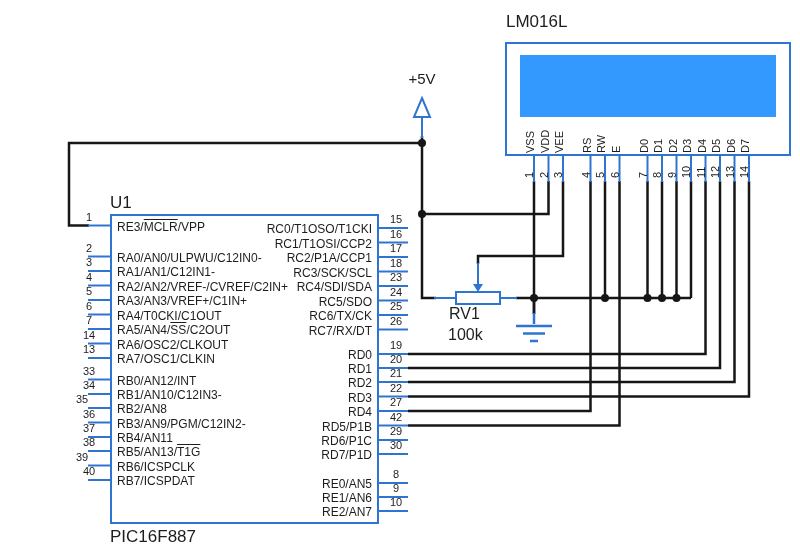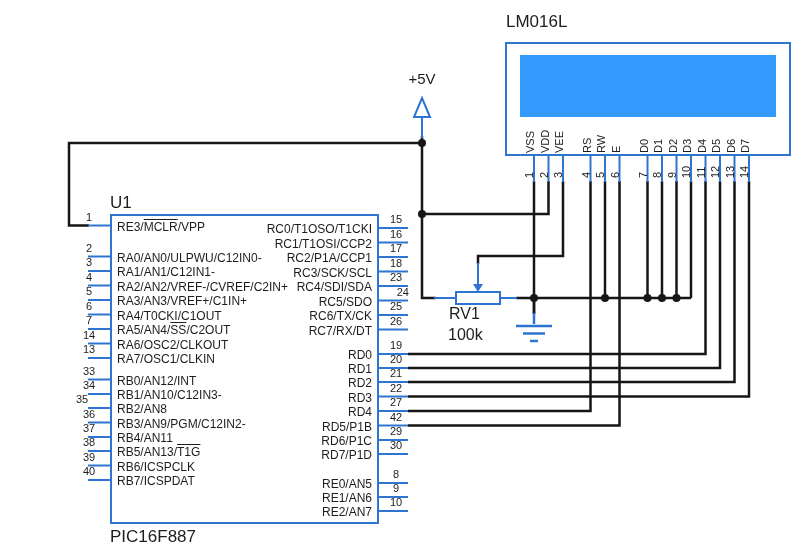--- a/index.html
+++ b/index.html
@@ -172,37 +172,37 @@
       <div class="pin-num" style="left: 76px; top: 379px; width: 26px; text-align: center;">34</div>
       <div class="pin-label" style="left: 117px; top: 389px;">RB1/AN10/C12IN3-</div>
       <div class="pin-num" style="left: 76px; top: 393px; width: 26px; text-align: left;">35</div>
       <div class="pin-label" style="left: 117px; top: 403px;">RB2/AN8</div>
       <div class="pin-num" style="left: 76px; top: 407.5px; width: 26px; text-align: center;">36</div>
       <div class="pin-label" style="left: 117px; top: 417.5px;">RB3/AN9/PGM/C12IN2-</div>
       <div class="pin-num" style="left: 76px; top: 422px; width: 26px; text-align: center;">37</div>
       <div class="pin-label" style="left: 117px; top: 432px;">RB4/AN11</div>
       <div class="pin-num" style="left: 76px; top: 436px; width: 26px; text-align: center;">38</div>
       <div class="pin-label" style="left: 117px; top: 446px;"><span>RB5/AN13/</span><span class="ovl">T1G</span><span></span></div>
-      <div class="pin-num" style="left: 76px; top: 450.5px; width: 26px; text-align: center;">39</div>
+      <div class="pin-num" style="left: 76px; top: 450.5px; width: 26px; text-align: left;">39</div>
       <div class="pin-label" style="left: 117px; top: 460.5px;">RB6/ICSPCLK</div>
       <div class="pin-num" style="left: 76px; top: 465px; width: 26px; text-align: center;">40</div>
       <div class="pin-label" style="left: 117px; top: 475px;">RB7/ICSPDAT</div>
     </div>
   <div>
       <div class="pin-num" style="left: 383px; top: 213px; width: 26px; text-align: center;">15</div>
       <div class="pin-label" style="right: 428px; top: 223px; text-align: right;">RC0/T1OSO/T1CKI</div>
       <div class="pin-num" style="left: 383px; top: 227.5px; width: 26px; text-align: center;">16</div>
       <div class="pin-label" style="right: 428px; top: 237.5px; text-align: right;">RC1/T1OSI/CCP2</div>
       <div class="pin-num" style="left: 383px; top: 242px; width: 26px; text-align: center;">17</div>
       <div class="pin-label" style="right: 428px; top: 252px; text-align: right;">RC2/P1A/CCP1</div>
       <div class="pin-num" style="left: 383px; top: 256.5px; width: 26px; text-align: center;">18</div>
       <div class="pin-label" style="right: 428px; top: 266.5px; text-align: right;">RC3/SCK/SCL</div>
       <div class="pin-num" style="left: 383px; top: 271px; width: 26px; text-align: center;">23</div>
       <div class="pin-label" style="right: 428px; top: 281px; text-align: right;">RC4/SDI/SDA</div>
-      <div class="pin-num" style="left: 383px; top: 285.5px; width: 26px; text-align: right;">24</div>
+      <div class="pin-num" style="left: 383px; top: 285.5px; width: 26px; text-align: center;">24</div>
       <div class="pin-label" style="right: 428px; top: 295.5px; text-align: right;">RC5/SDO</div>
       <div class="pin-num" style="left: 383px; top: 300px; width: 26px; text-align: center;">25</div>
       <div class="pin-label" style="right: 428px; top: 310px; ">RC6/TX/CK</div>
       <div class="pin-num" style="left: 383px; top: 314.5px; width: 26px; text-align: center;">26</div>
       <div class="pin-label" style="right: 428px; top: 324.5px; text-align: right;">RC7/RX/DT</div>
       <div class="pin-num" style="left: 383px; top: 339px; width: 26px; text-align: center;">19</div>
       <div class="pin-label" style="right: 428px; top: 349px; text-align: right;">RD0</div>
       <div class="pin-num" style="left: 383px; top: 353px; width: 26px; text-align: center;">20</div>
       <div class="pin-label" style="right: 428px; top: 363px; text-align: right;">RD1</div>
       <div class="pin-num" style="left: 383px; top: 367px; width: 26px; text-align: center;">21</div>

